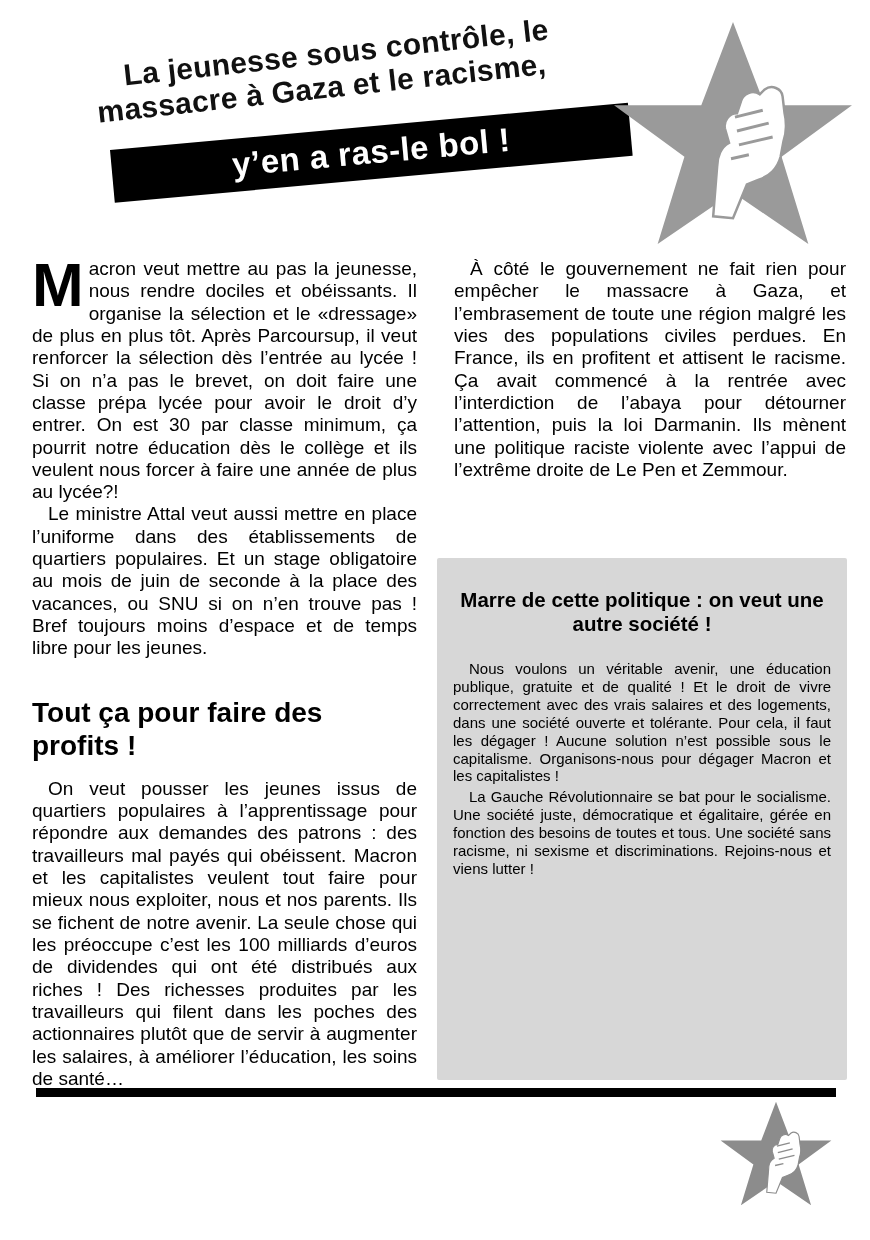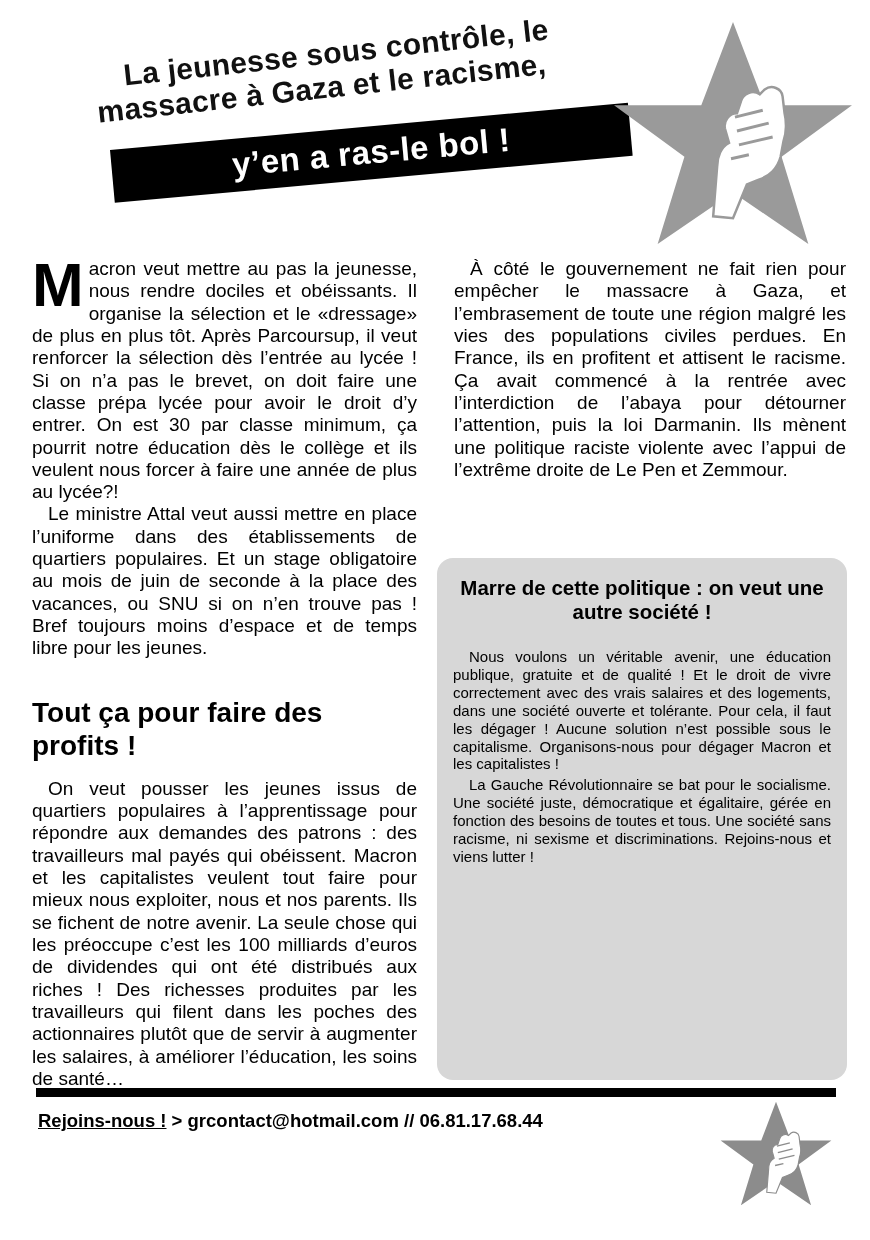--- a/index.html
+++ b/index.html
@@ -123,23 +123,23 @@
   }
 
   
   .graybox {
     position: absolute;
     left: 437px;
     top: 300px;
     width: 410px;
     height: 522px;
     background: #d7d7d7;
-    border-radius: 16px;
+    border-radius: 2px;
     box-sizing: border-box;
-    padding: 14px 16px 12px 16px;
+    padding: 26px 16px 12px 16px;
   }
   .graybox h3 {
     margin: 4px 0 24px 0;
     font-size: 20.5px;
     font-weight: 700;
     text-align: center;
     line-height: 1.18;
   }
   .graybox p.body { font-size: 15px; line-height: 1.19; }
   .graybox p.body + p.body { }
@@ -235,23 +235,20 @@
     <h3>Marre de cette politique : on veut une autre société !</h3>
     <p class="body indent">Nous voulons un véritable avenir, une éducation publique, gratuite et de qualité ! Et le droit de vivre correctement avec des vrais salaires et des logements, dans une société ouverte et tolérante. Pour cela, il faut les dégager ! Aucune solution n’est possible sous le capitalisme. Organisons-nous pour dégager Macron et les capitalistes !</p>
     <p class="body indent">La Gauche Révolutionnaire se bat pour le socialisme. Une société juste, démocratique et égalitaire, gérée en fonction des besoins de toutes et tous. Une société sans racisme, ni sexisme et discriminations. Rejoins-nous et viens lutter !</p>
   </div>
 </div>
 
 <div id="footer">
   <div class="rule"></div>
 
   <div class="footer-text">
-    <div class="f-line">
-      <span class="u">Rejoins-nous !</span><span class="b"> &gt; grcontact@hotmail.com // 06.81.17.68.44</span>
-    </div>
   </div>
 
   <div class="footer-star">
     <svg viewBox="0 0 240 234" xmlns="http://www.w3.org/2000/svg">
       <polygon points="120,4 152,88 240,88 169,140 196,228 120,176 44,228 71,140 0,88 88,88" fill="#8c8c8c"></polygon>
       <g fill="#ffffff" stroke="#8c8c8c" stroke-width="2.5">
         <path d="M100,200 L104,150 C104,140 108,130 116,126 L112,112 C110,104 116,96 124,96
                  L128,84 C130,76 140,72 147,77 L152,72 C159,67 169,71 170,79
                  L172,96 C174,104 174,116 171,124 L168,140 C165,152 156,160 146,163
                  L134,168 L120,202 Z"></path>

